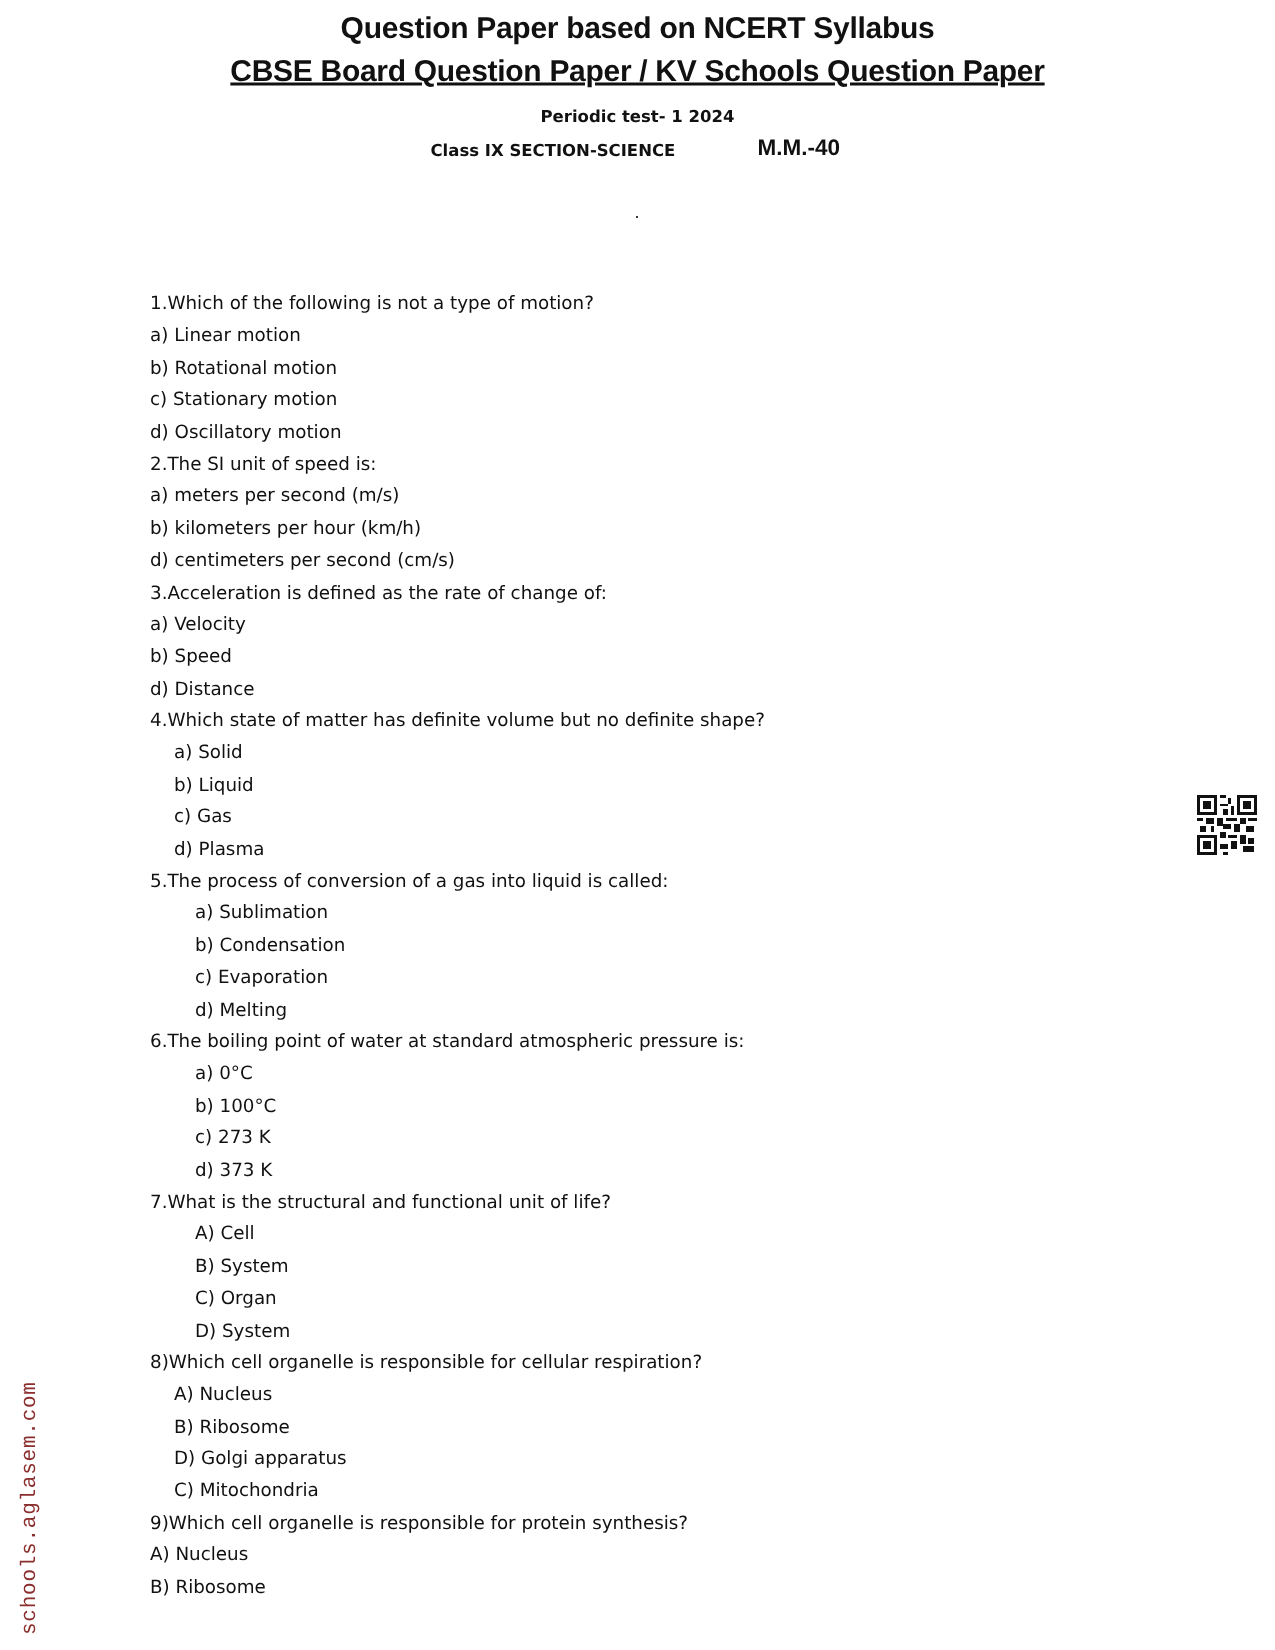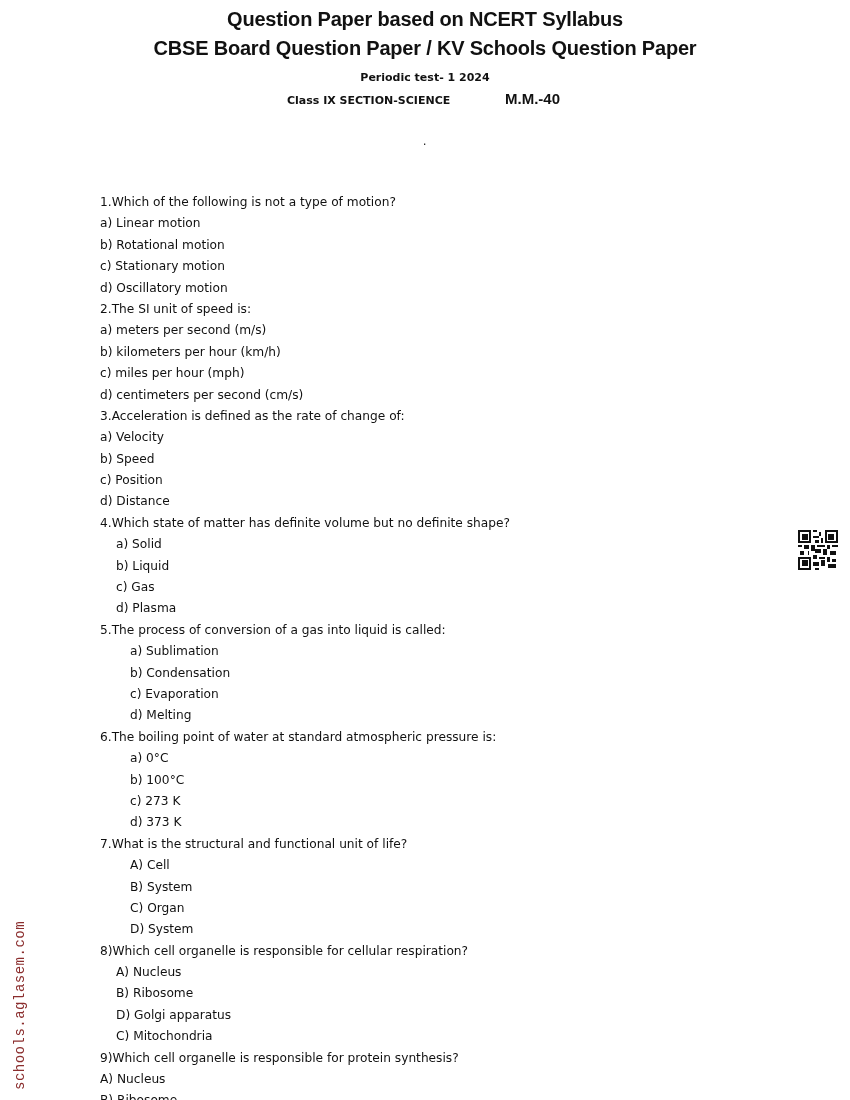--- a/index.html
+++ b/index.html
@@ -1,19 +1,19 @@
 <!DOCTYPE html>
 <html><head>
 <meta charset="utf-8">
 <style>
   html, body { margin:0; padding:0; background:#ffffff; }
   body { width:850px; height:1100px; position:relative; overflow:hidden; color:#111; }
   .title { position:absolute; left:0; width:850px; text-align:center; font-family:"Liberation Sans", sans-serif; font-weight:bold; font-size:20px; letter-spacing:-0.2px; }
   .t1 { top:8px; }
-  .t2 { top:37px; }
+  .t2 { top:37px;text-decoration:underline; }
   .sub { position:absolute; font-family:"DejaVu Sans", sans-serif; font-weight:bold; font-size:11px; }
   .periodic { top:71px; left:0; width:850px; text-align:center; }
   .classline { top:94px; left:287px;text-align:right; }
   .mm { position:absolute; top:90px; left:505px; font-family:"Liberation Sans", sans-serif; font-weight:bold; font-size:15px; }
   .dot { position:absolute; top:134px; left:423px; font-family:"Liberation Sans", sans-serif; font-size:12px; }
   .content { position:absolute; left:100px; top:150px; font-family:"DejaVu Sans", sans-serif; font-size:12.2px;margin-top:43px; }
   .line { height:21.4px; line-height:18px; white-space:nowrap; }
   .ind1 { padding-left:16px; }
   .ind2 { padding-left:30px; }
   .watermark-side { position:absolute; left:12px; top:1090px; transform-origin:left top; transform:rotate(-90deg); font-family:"Liberation Mono", monospace; font-size:14px; color:#8b2e2e; white-space:nowrap; letter-spacing:0.5px; }
@@ -37,29 +37,27 @@
     <div class="line">a) Linear motion</div>
     <div class="line">b) Rotational motion</div>
     <div class="line">c) Stationary motion</div>
     <div class="line">d) Oscillatory motion</div>
   </div>
 
   <div>
     <div class="line">2.The SI unit of speed is:</div>
     <div class="line">a) meters per second (m/s)</div>
     <div class="line">b) kilometers per hour (km/h)</div>
-    <div class="line">c) miles per hour (mph)</div>
     <div class="line">d) centimeters per second (cm/s)</div>
   </div>
 
   <div>
     <div class="line">3.Acceleration is defined as the rate of change of:</div>
     <div class="line">a) Velocity</div>
     <div class="line">b) Speed</div>
-    <div class="line">c) Position</div>
     <div class="line">d) Distance</div>
   </div>
 
   <div>
     <div class="line">4.Which state of matter has definite volume but no definite shape?</div>
     <div class="line ind1">a) Solid</div>
     <div class="line ind1">b) Liquid</div>
     <div class="line ind1">c) Gas</div>
     <div class="line ind1">d) Plasma</div>
   </div>

